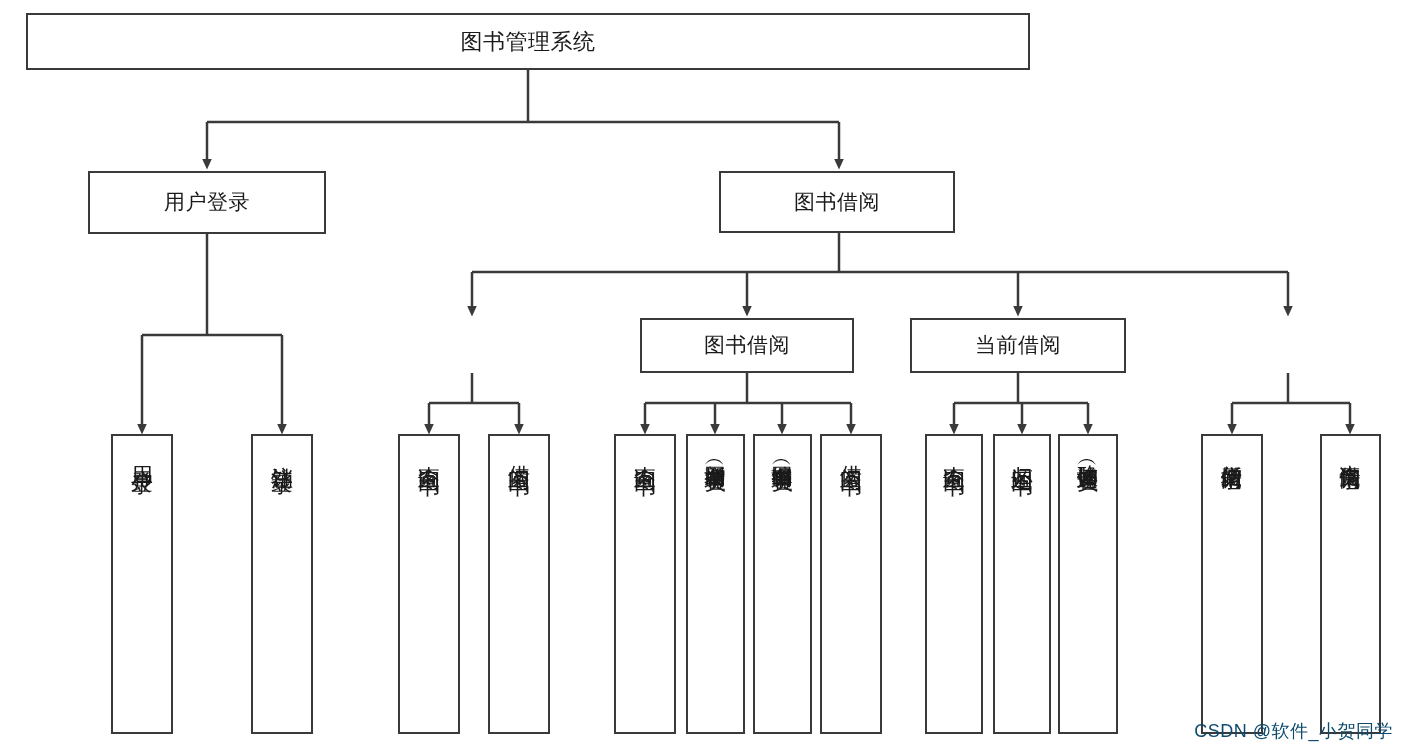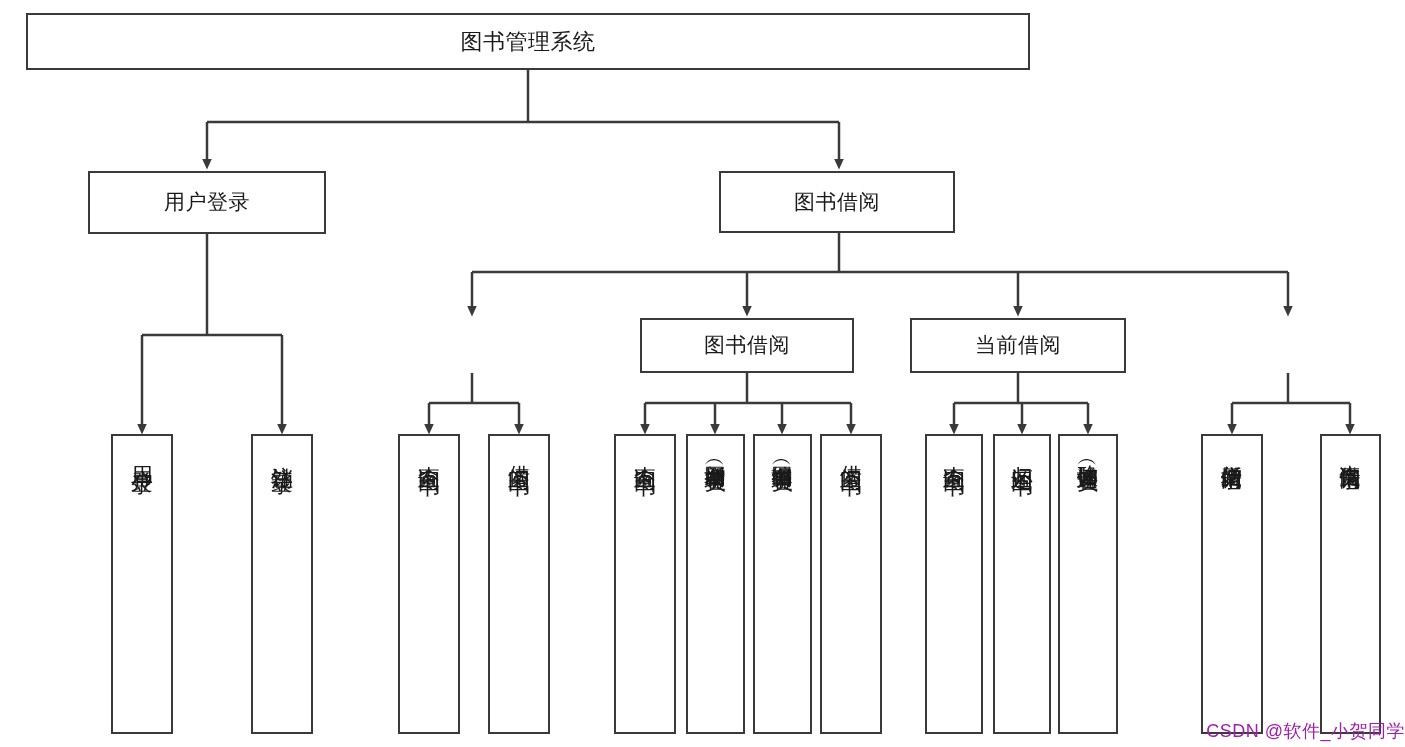--- a/index.html
+++ b/index.html
@@ -60,24 +60,24 @@
     line-height: 1.0;
     letter-spacing: 3px;
     white-space: nowrap;
   }
   .node.v.tall .lbl {
     font-size: 21px;
     letter-spacing: 1px;
   }
   .watermark {
     position: absolute;
-    right: 8px;
+    right: 20px;
     bottom: 4px;
     font-size: 18px;
-    color: #a21caf;
+    color: #0c4a6e;
     white-space: nowrap;
     letter-spacing: 0.5px;
   }
 </style>
 </head>
 <body>
 
 <div id="canvas">
 
   <svg class="wires" viewBox="0 0 1405 747">

